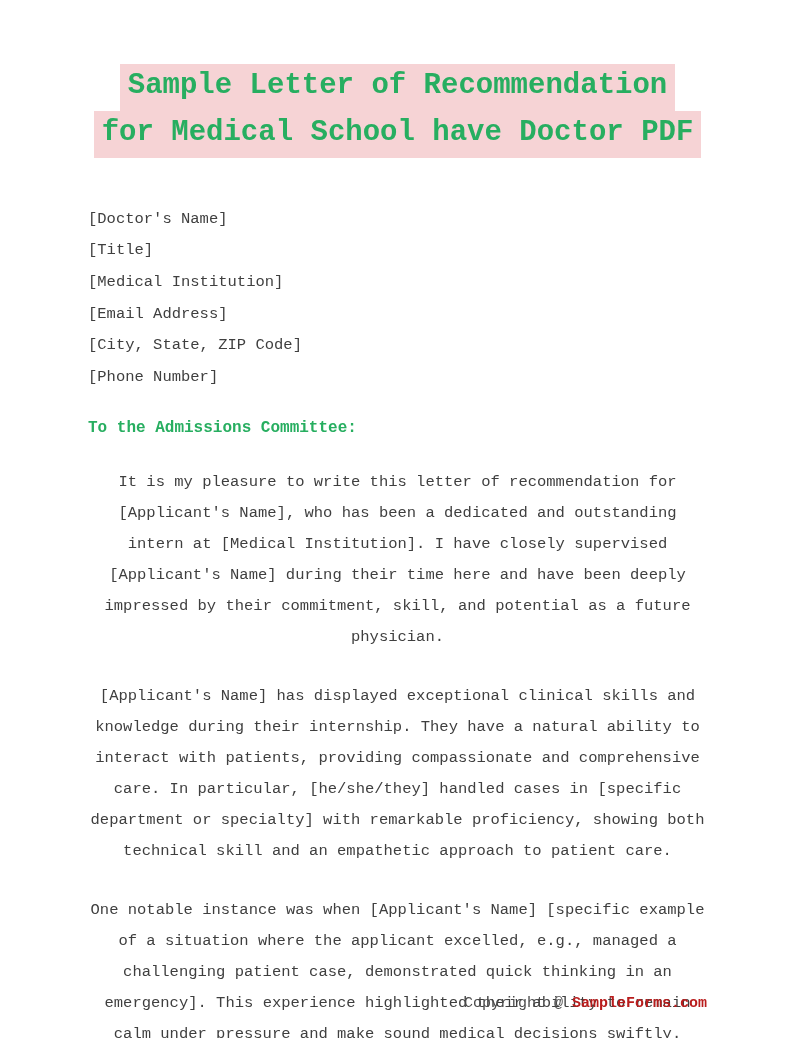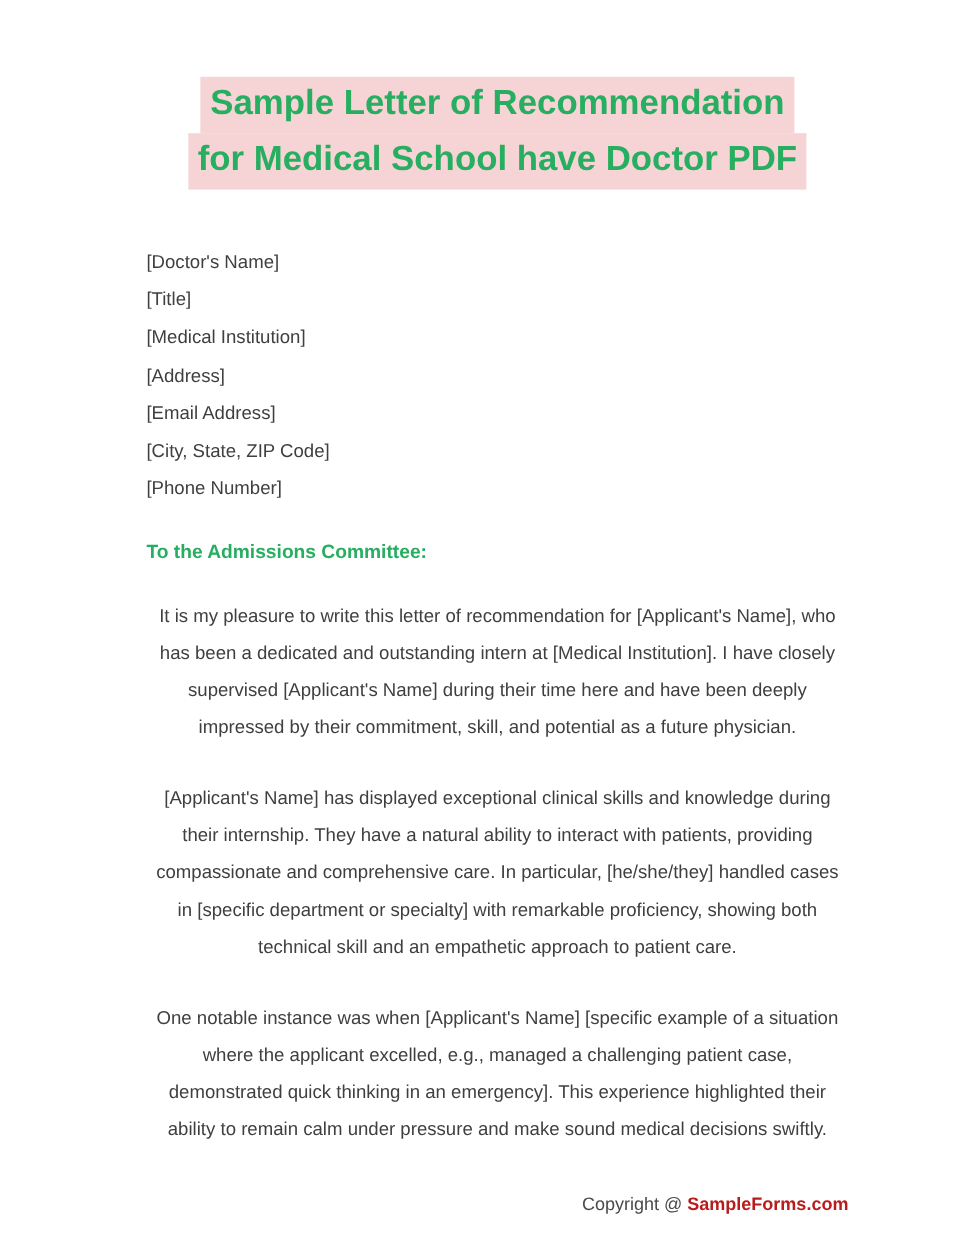--- a/index.html
+++ b/index.html
@@ -6,23 +6,22 @@
     margin: 0;
     padding: 0;
     background: #ffffff;
   }
   .page {
     position: relative;
     width: 795px;
     height: 1038px;
     box-sizing: border-box;
     background: #ffffff;
-    font-family: Liberation Sans, sans-serif;
+    font-family: Liberation Mono, monospace;
     overflow: hidden;
-    padding-left: 34px;
   }
   .title {
     margin: 64px 50px 0 50px;
     text-align: center;
     font-size: 29px;
     font-weight: 700;
     color: #27ae60;
     line-height: 1.48;
   }
   .title-line {
@@ -72,21 +71,20 @@
 
   <h1 class="title">
     <span class="title-line">Sample Letter of Recommendation</span><br>
     <span class="title-line">for Medical School have Doctor PDF</span>
   </h1>
 
   <div class="letter">
     <p class="addr-line">[Doctor's Name]</p>
     <p class="addr-line">[Title]</p>
     <p class="addr-line">[Medical Institution]</p>
-    <p class="addr-line">[Address]</p>
     <p class="addr-line">[Email Address]</p>
     <p class="addr-line">[City, State, ZIP Code]</p>
     <p class="addr-line">[Phone Number]</p>
 
     <p class="salutation">To the Admissions Committee:</p>
 
     <p class="para">It is my pleasure to write this letter of recommendation for [Applicant's Name], who has been a dedicated and outstanding intern at [Medical Institution]. I have closely supervised [Applicant's Name] during their time here and have been deeply impressed by their commitment, skill, and potential as a future physician.</p>
     <p class="para">[Applicant's Name] has displayed exceptional clinical skills and knowledge during their internship. They have a natural ability to interact with patients, providing compassionate and comprehensive care. In particular, [he/she/they] handled cases in [specific department or specialty] with remarkable proficiency, showing both technical skill and an empathetic approach to patient care.</p>
     <p class="para">One notable instance was when [Applicant's Name] [specific example of a situation where the applicant excelled, e.g., managed a challenging patient case, demonstrated quick thinking in an emergency]. This experience highlighted their ability to remain calm under pressure and make sound medical decisions swiftly.</p>
   </div>

